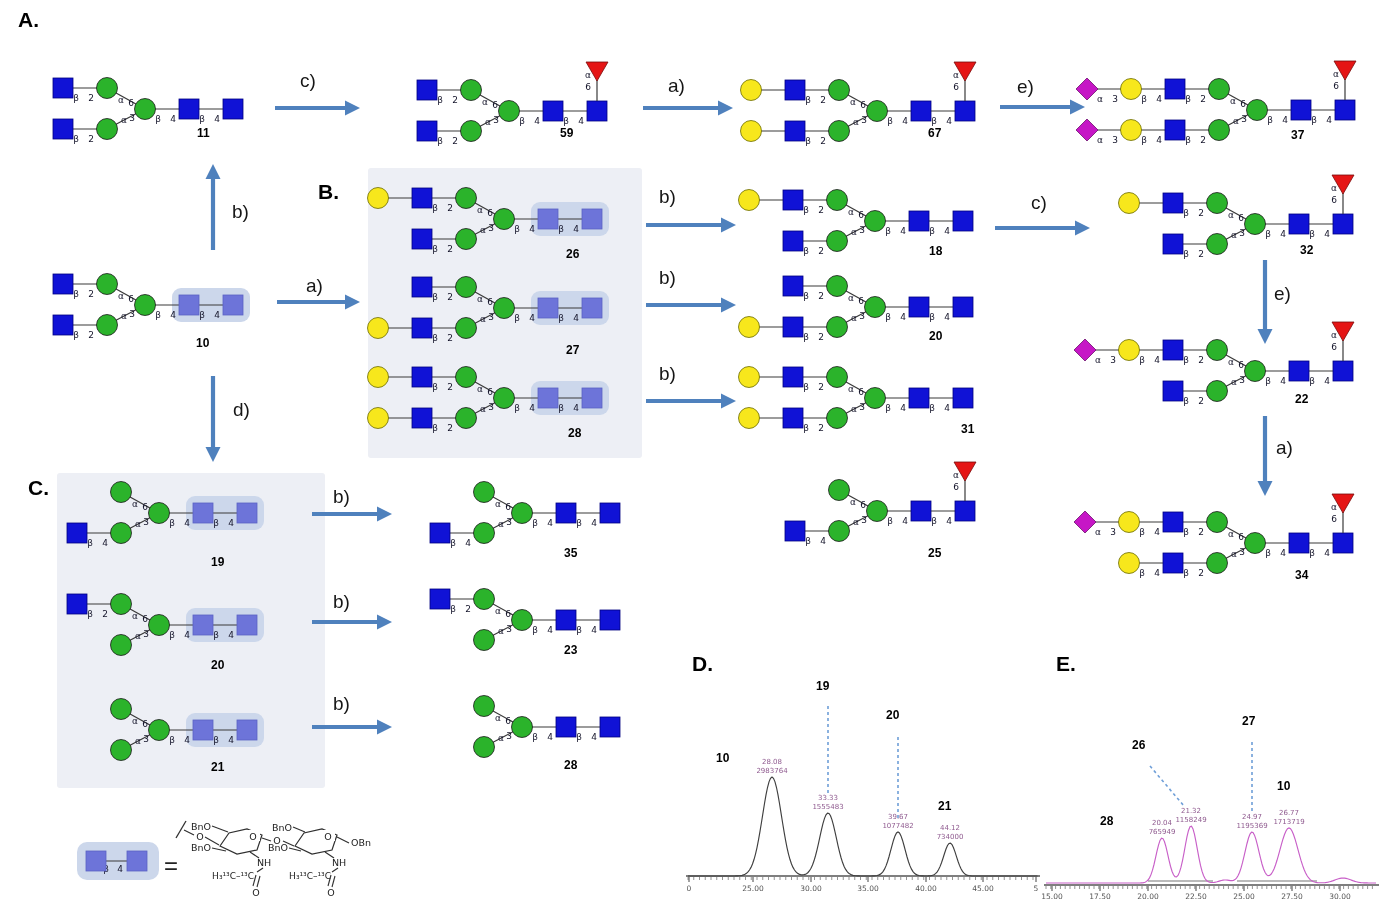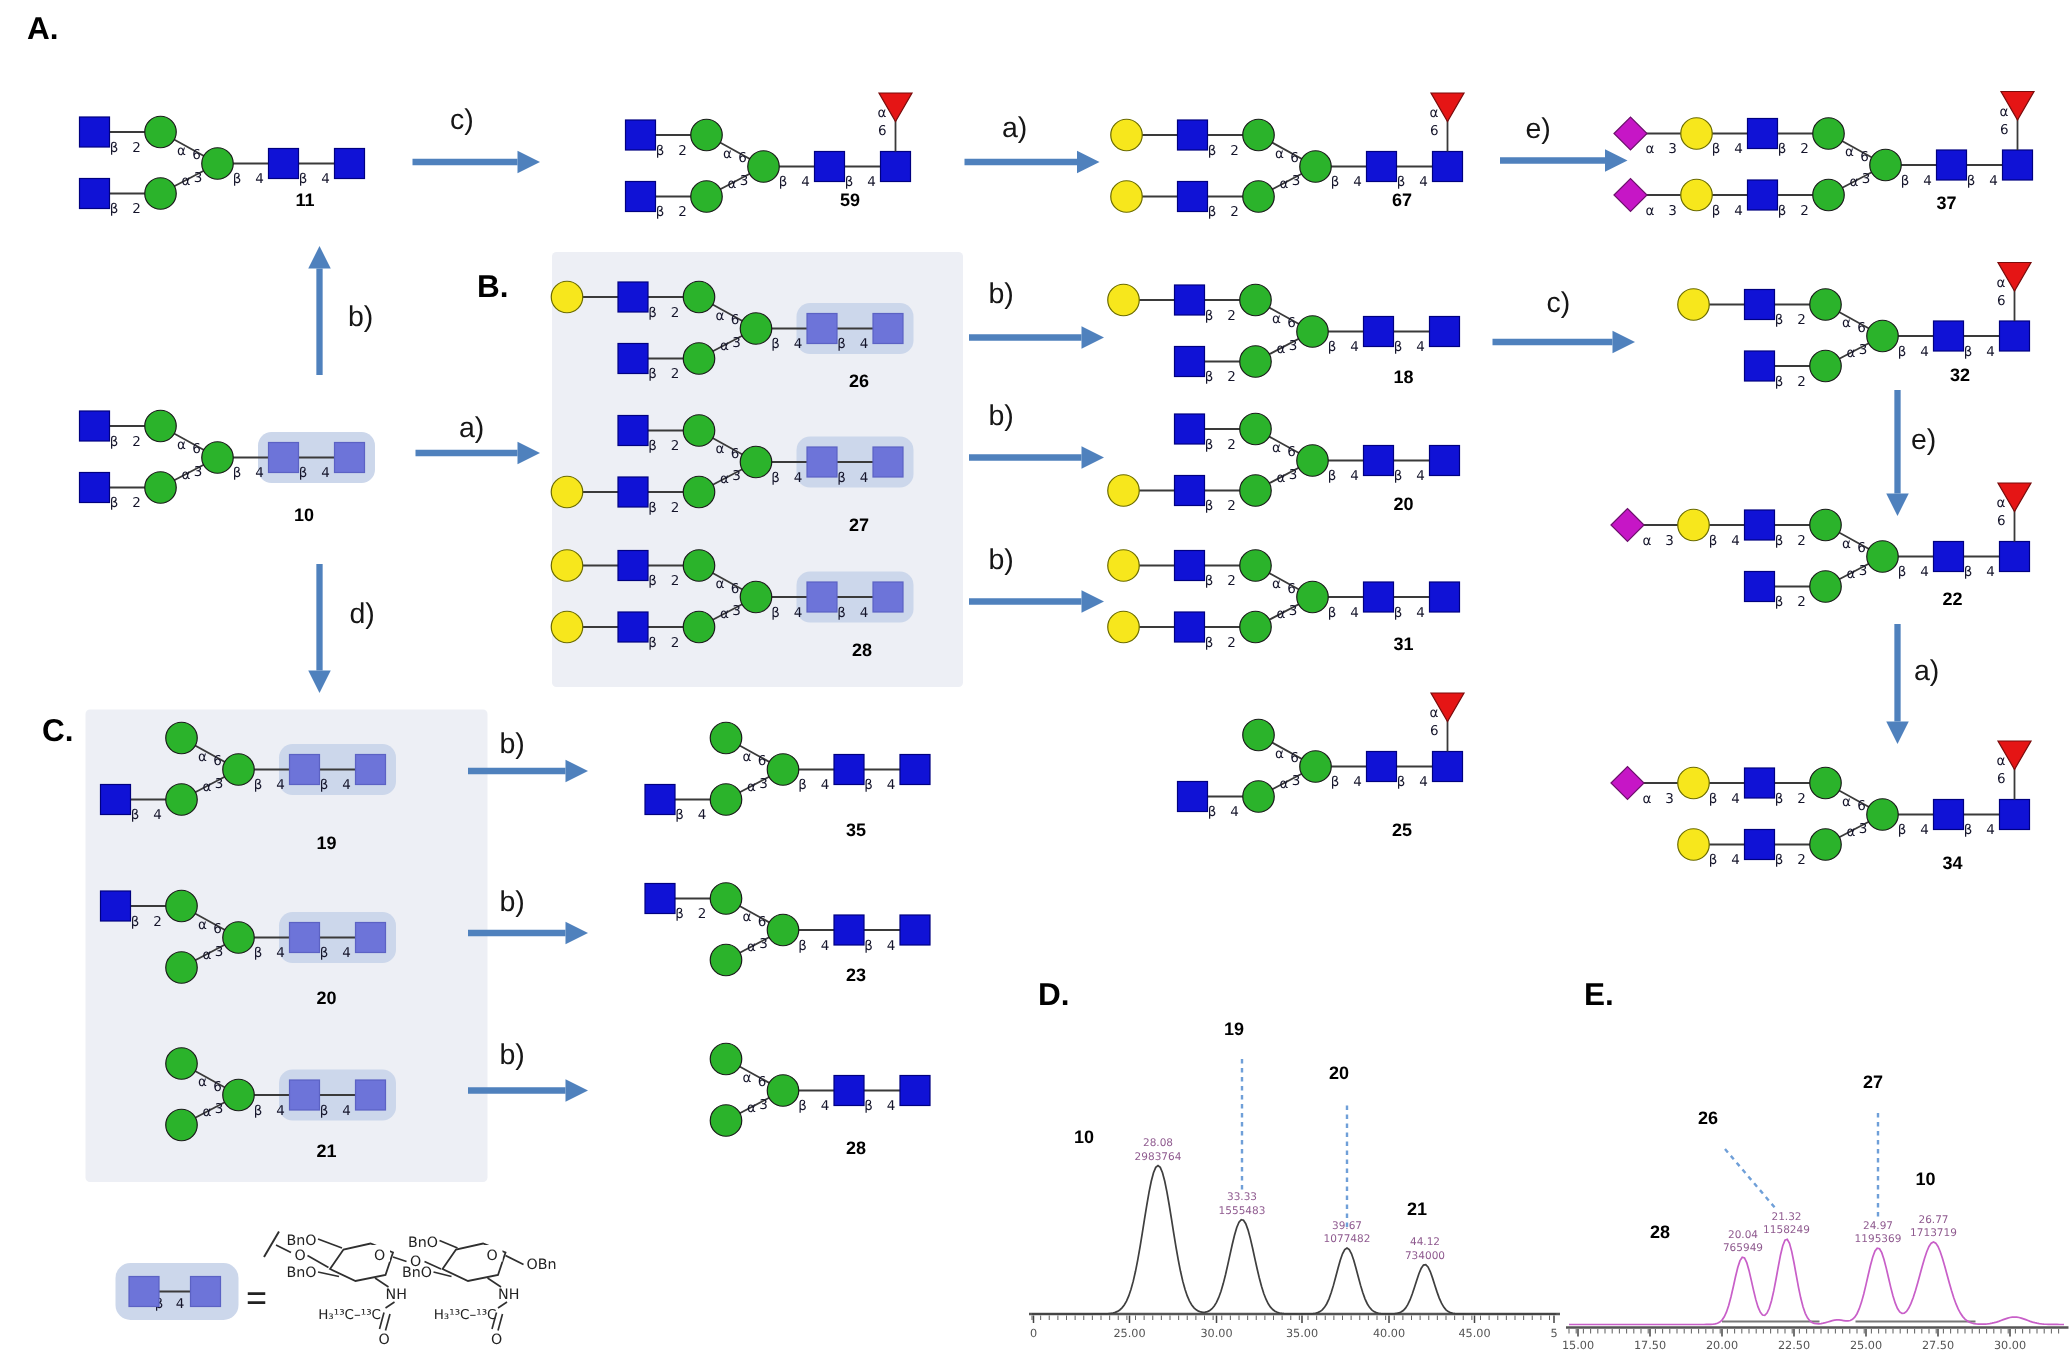--- a/index.html
+++ b/index.html
@@ -943,21 +943,21 @@
   <div class="num" style="left:196px;top:336px">10</div>
   <div class="num" style="left:197px;top:126px">11</div>
   <div class="num" style="left:560px;top:126px">59</div>
   <div class="num" style="left:928px;top:126px">67</div>
   <div class="num" style="left:1291px;top:128px">37</div>
   <div class="num" style="left:566px;top:247px">26</div>
   <div class="num" style="left:566px;top:343px">27</div>
   <div class="num" style="left:568px;top:426px">28</div>
   <div class="num" style="left:929px;top:244px">18</div>
   <div class="num" style="left:929px;top:329px">20</div>
-  <div class="num" style="left:929px;top:422px">31</div>
+  <div class="num" style="left:961px;top:422px">31</div>
   <div class="num" style="left:1300px;top:243px">32</div>
   <div class="num" style="left:1295px;top:392px">22</div>
   <div class="num" style="left:1295px;top:568px">34</div>
   <div class="num" style="left:211px;top:555px">19</div>
   <div class="num" style="left:211px;top:658px">20</div>
   <div class="num" style="left:211px;top:760px">21</div>
   <div class="num" style="left:564px;top:546px">35</div>
   <div class="num" style="left:564px;top:643px">23</div>
   <div class="num" style="left:564px;top:758px">28</div>
   <div class="num" style="left:928px;top:546px">25</div>

